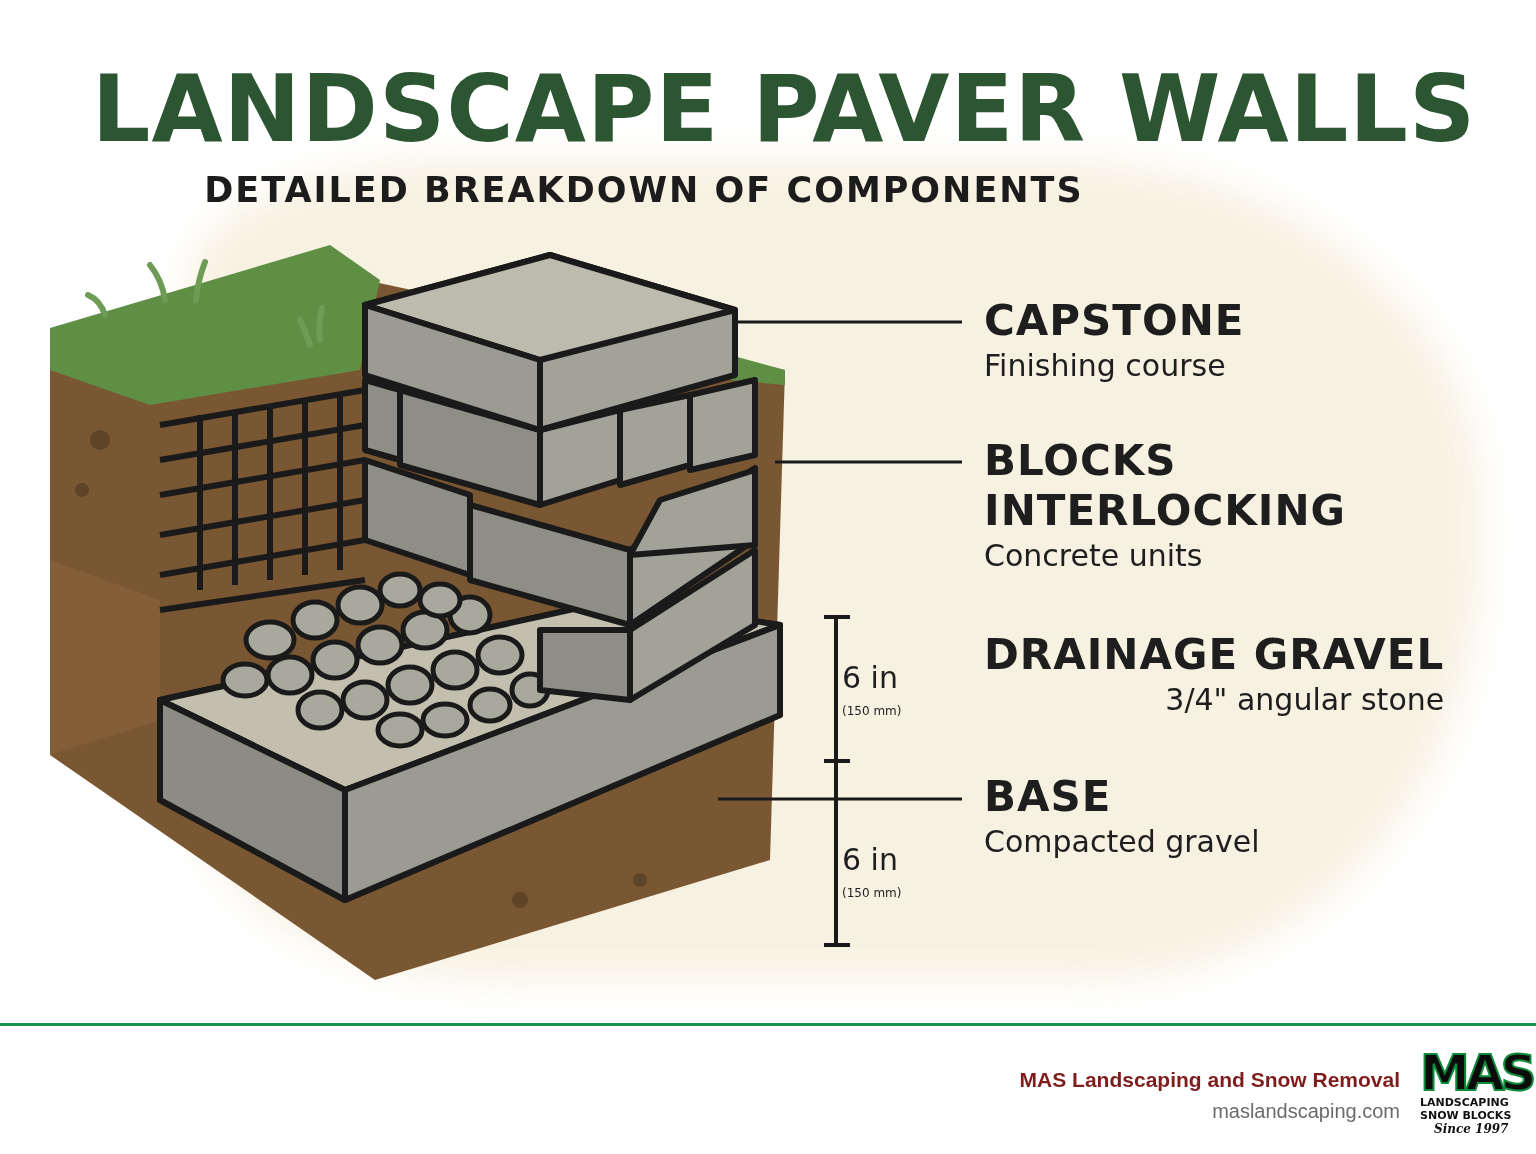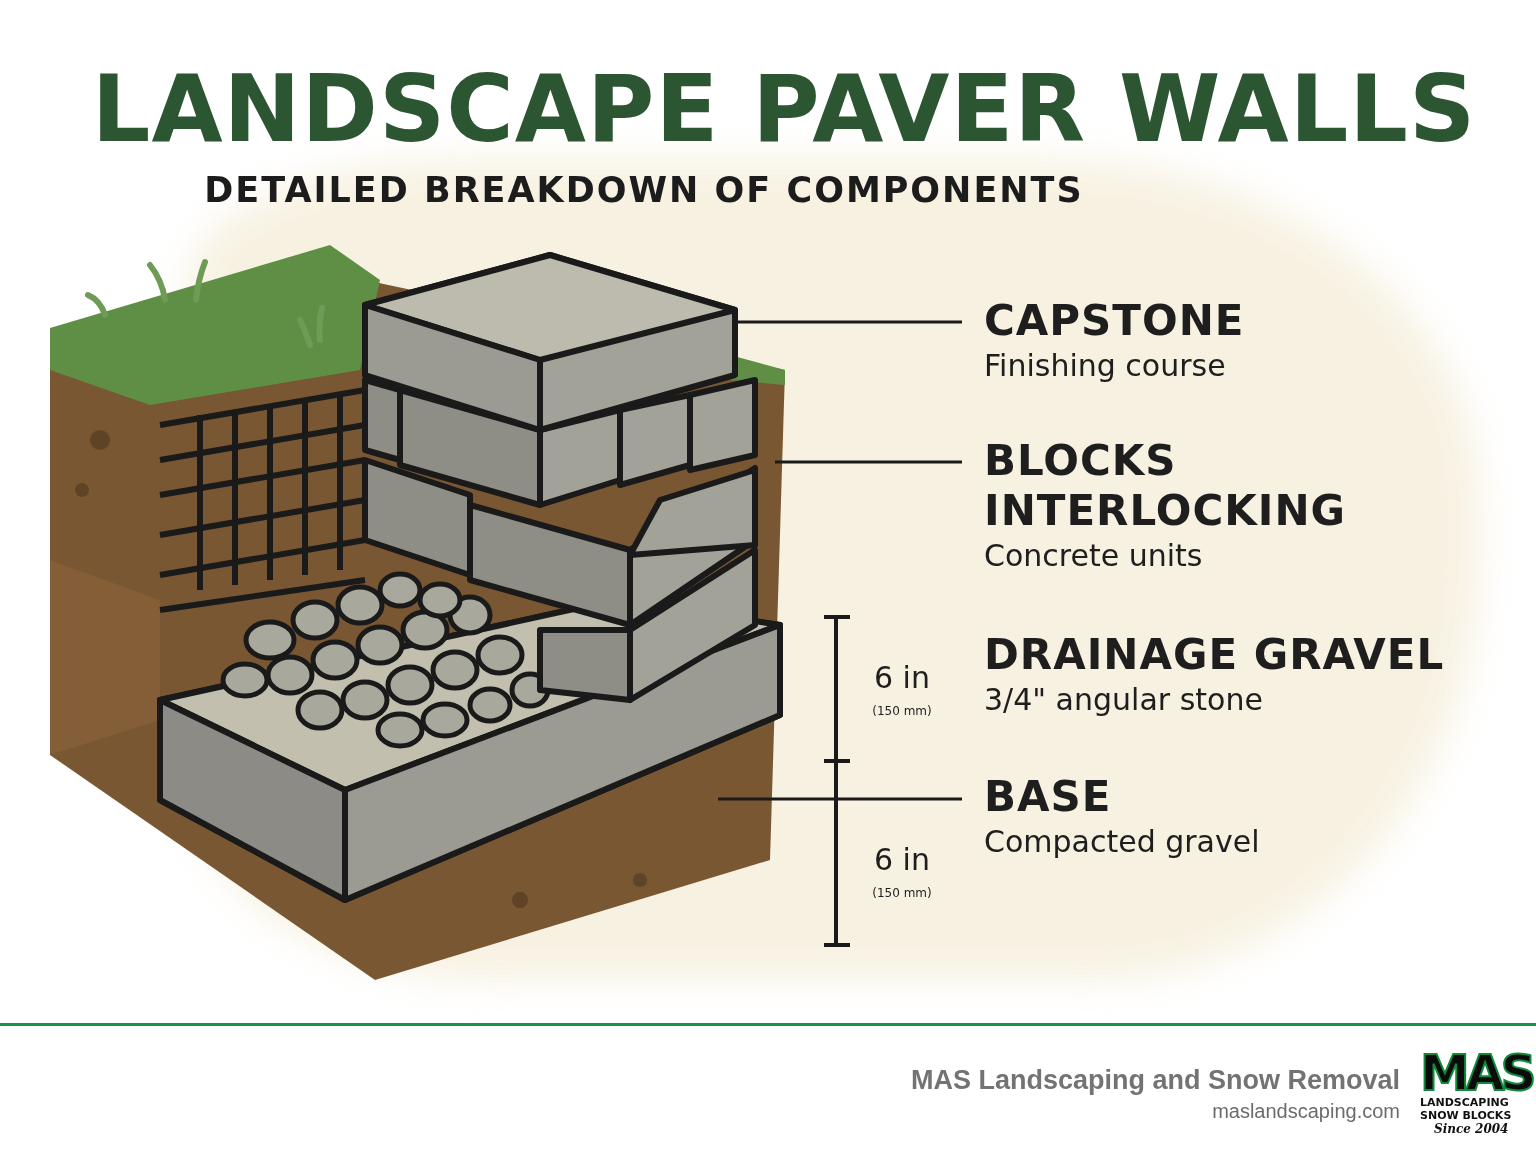--- a/index.html
+++ b/index.html
@@ -4,26 +4,26 @@
 <style>
   html,body{margin:0;padding:0;}
   body{width:1536px;height:1154px;background:#ffffff;position:relative;overflow:hidden;font-family:"DejaVu Sans","Liberation Sans",sans-serif;}
   .cream{position:absolute;left:190px;top:160px;width:1290px;height:820px;background:#f7f1e1;border-radius:260px 420px 380px 300px / 120px 340px 420px 200px;filter:blur(18px);opacity:.95;}
   .title{position:absolute;left:0;top:60px;width:1536px;text-align:center;font-family:"DejaVu Sans",sans-serif;font-weight:bold;font-size:92px;letter-spacing:1px;color:#2c5532;line-height:100px;transform:scaleX(1.0);margin-left:16px;}
   .subtitle{position:absolute;left:0;top:170px;width:1288px;text-align:center;font-family:"DejaVu Sans",sans-serif;font-weight:bold;font-size:35px;letter-spacing:2px;color:#1c1c1c;}
   svg.art{position:absolute;left:0;top:0;}
   .label{position:absolute;color:#1e1e1e;}
   .label .h{font-family:"DejaVu Sans",sans-serif;font-weight:bold;font-size:42px;line-height:50px;letter-spacing:1px;}
   .label .s{font-family:"DejaVu Sans",sans-serif;font-size:30px;line-height:40px;}
-  .dim{position:absolute;text-align:center;color:#1e1e1e;font-family:"DejaVu Sans",sans-serif;}
+  .dim{position:absolute;color:#1e1e1e;font-family:"DejaVu Sans",sans-serif;}
   .dim .a{font-size:30px;line-height:36px;}
   .dim .b{font-size:12px;line-height:30px;}
   .rule{position:absolute;left:0;top:1023px;width:1536px;height:3px;background:#16944a;}
   .company{position:absolute;right:136px;top:1066px;text-align:right;font-family:"Liberation Sans",sans-serif;}
-  .company .n{font-weight:bold;font-size:27px;color:#737373;line-height:28px;}
+  .company .n{font-weight:bold;font-size:21px;color:#7f1d1d;line-height:28px;}
   .company .u{font-size:20px;color:#6b6b6b;line-height:34px;}
   .logo{position:absolute;left:1420px;top:1050px;width:116px;height:90px;overflow:hidden;}
   .logo .mas{font-family:"DejaVu Sans",sans-serif;font-weight:bold;font-size:50px;line-height:46px;color:#0b0b0b;letter-spacing:-4px;-webkit-text-stroke:2px #0f8a3a;}
   .logo .l1{font-family:"DejaVu Sans",sans-serif;font-weight:bold;font-size:11px;line-height:13px;color:#111;white-space:nowrap;}
   .logo .l3{font-family:"DejaVu Serif",serif;font-style:italic;font-weight:bold;font-size:12px;line-height:14px;color:#111;padding-left:14px;}
 </style>
 </head>
 <body>
 
 <div class="cream"></div>
@@ -128,21 +128,21 @@
 
 <div class="label" style="left:984px;top:296px;">
   <div class="h">CAPSTONE</div>
   <div class="s">Finishing course</div>
 </div>
 <div class="label" style="left:984px;top:436px;">
   <div class="h">BLOCKS</div>
   <div class="h">INTERLOCKING</div>
   <div class="s">Concrete units</div>
 </div>
-<div class="label" style="left:984px;top:630px;">
+<div class="label" style="left:984px;top:630px;text-align:right;">
   <div class="h">DRAINAGE GRAVEL</div>
   <div class="s">3/4" angular stone</div>
 </div>
 <div class="label" style="left:984px;top:772px;">
   <div class="h">BASE</div>
   <div class="s">Compacted gravel</div>
 </div>
 
 <div class="dim" style="left:842px;top:660px;width:120px;">
   <div class="a">6 in</div>
@@ -157,14 +157,14 @@
 
 <div class="company">
   <div class="n">MAS Landscaping and Snow Removal</div>
   <div class="u">maslandscaping.com</div>
 </div>
 
 <div class="logo">
   <div class="mas">MAS</div>
   <div class="l1">LANDSCAPING</div>
   <div class="l1">SNOW BLOCKS</div>
-  <div class="l3">Since 2004</div>
+  <div class="l3">Since 1997</div>
 </div>
 
 </body></html>

